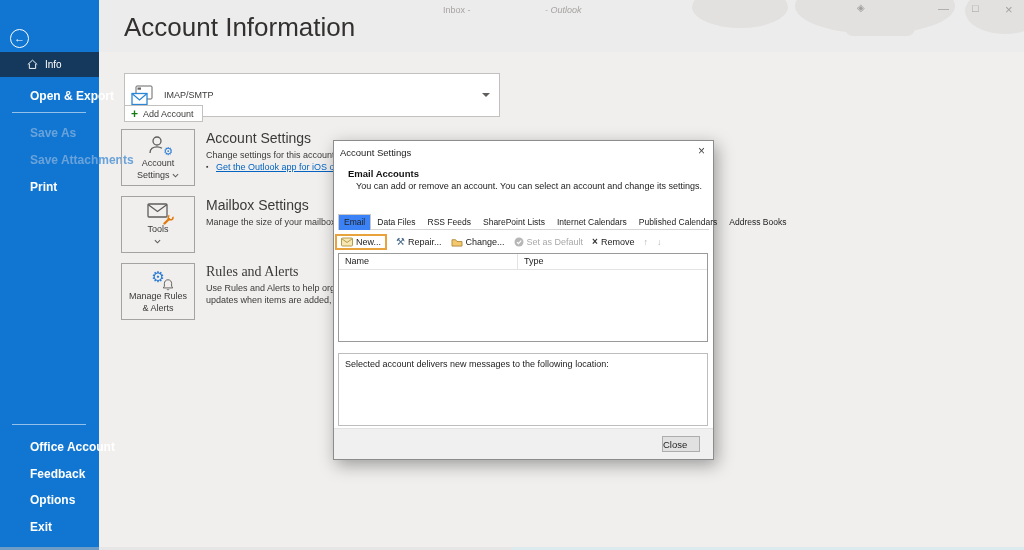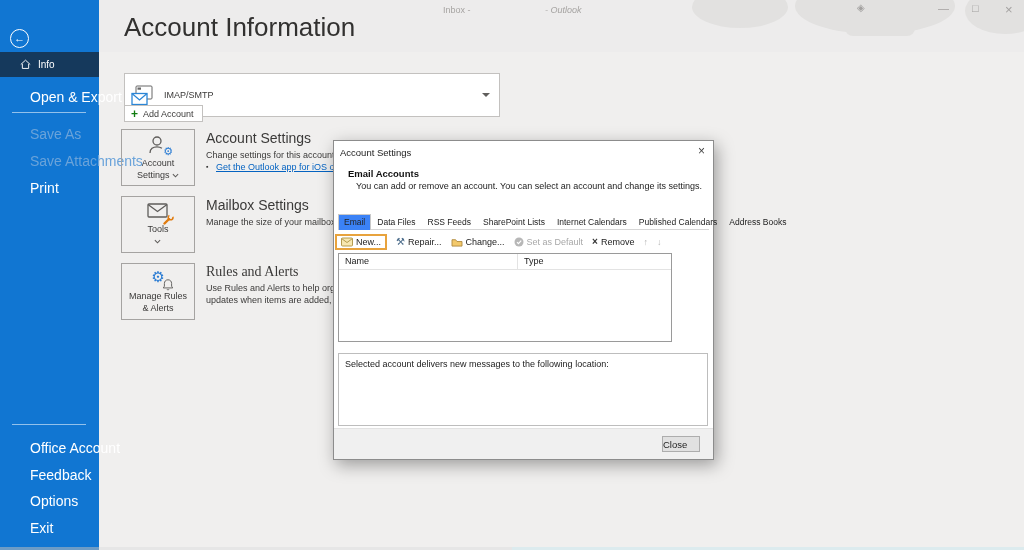--- a/index.html
+++ b/index.html
@@ -9,22 +9,22 @@
   .topband{position:absolute;left:99px;top:0;right:0;height:52px;background:#edecec;}
   .cloud{position:absolute;background:#e2e1e0;border-radius:50%;}
   
   .tb-text{position:absolute;top:5px;font-size:9px;color:#a6a4a2;}
   .winctl{position:absolute;top:2px;font-size:11px;color:#a3a1a0;cursor:default;}
   
   .sidebar{position:absolute;left:0;top:0;width:99px;height:547px;background:#1176d2;}
   .back-btn{position:absolute;left:10px;top:29px;width:17px;height:17px;border:1.4px solid #fff;
             border-radius:50%;color:#fff;font-size:11px;line-height:16px;text-align:center;}
   .nav-sel{position:absolute;left:0;top:52px;width:99px;height:25px;background:#15395c;color:#fff;
-           display:flex;align-items:center;gap:7px;padding-left:20px;box-sizing:border-box;font-size:10px;}
-  .nav{position:absolute;left:30px;font-size:14px;color:#fff;white-space:nowrap;}
+           display:flex;align-items:center;gap:7px;padding-left:27px;box-sizing:border-box;font-size:10px;}
+  .nav{position:absolute;left:30px;font-size:12px;color:#fff;white-space:nowrap;font-weight:bold;}
   .nav.dim{color:#6aa3da;}
   .sb-hr{position:absolute;left:12px;width:74px;height:0;border-top:1px solid rgba(255,255,255,.55);}
   
   .page-title{position:absolute;left:124px;top:12px;font-size:26px;font-weight:300;color:#323130;}
   .acct-dd{position:absolute;left:124px;top:73px;width:376px;height:44px;background:#fff;
            border:1px solid #c3c1bf;display:flex;align-items:center;box-sizing:border-box;}
   .acct-dd .lbl{margin-left:9px;font-size:9px;color:#3b3a39;}
   .caret{width:0;height:0;border-left:4px solid transparent;border-right:4px solid transparent;
          border-top:4px solid #605e5c;margin-left:auto;margin-right:9px;}
   .add-btn{position:absolute;left:124px;top:105px;height:17px;background:#fff;border:1px solid #c3c1bf;
@@ -48,21 +48,21 @@
   .tabs{position:absolute;left:4px;top:72px;width:371px;height:17px;display:flex;align-items:flex-end;
         border-bottom:1px solid #d6d6d6;box-sizing:border-box;}
   .tab{padding:2px 5px;font-size:8.5px;color:#222;border:1px solid transparent;border-bottom:none;white-space:nowrap;}
   .tab.active{background:#3b82f6;border-color:#c9c9c9;margin-bottom:-1px;padding-bottom:3px;}
   .toolbar{position:absolute;left:5px;top:92px;height:17px;display:flex;align-items:center;gap:9px;font-size:9px;color:#222;}
   .tool{display:flex;align-items:center;gap:3px;white-space:nowrap;}
   .tool.hl{border:2px solid #e8a33d;padding:1px 4px;margin-left:-4px;justify-content:flex-end;}
   .tool.disabled{color:#a8a8a8;}
   .xglyph{font-weight:bold;color:#333;font-size:10px;}
   .arrow{color:#b5b5b5;font-size:9px;}
-  .tbl{position:absolute;left:4px;top:112px;width:334px;height:89px;border:1px solid #9a9a9a;box-sizing:border-box;}
+  .tbl{position:absolute;left:4px;top:112px;width:370px;height:89px;border:1px solid #9a9a9a;box-sizing:border-box;}
   .tbl-head{display:flex;height:15px;border-bottom:1px solid #e3e3e3;font-size:9px;color:#222;}
   .th{padding:2px 0 0 6px;box-sizing:border-box;}
   .th-name{width:179px;border-right:1px solid #e3e3e3;}
   .delivery{position:absolute;left:4px;top:212px;width:370px;height:73px;border:1px solid #bdbdbd;
             box-sizing:border-box;padding:5px 6px;font-size:9px;color:#222;}
   .dlg-footer{position:absolute;left:0;right:0;bottom:0;height:30px;background:#f0f0f0;border-top:1px solid #e2e2e2;}
   .close-btn{position:absolute;right:13px;top:7px;width:38px;height:16px;background:#e1e1e1;border:1px solid #adadad;
              font-size:9.5px;color:#222;display:flex;align-items:center;justify-content:flex-start;box-sizing:border-box;}
   
   .strip{position:absolute;bottom:0;height:3px;}

